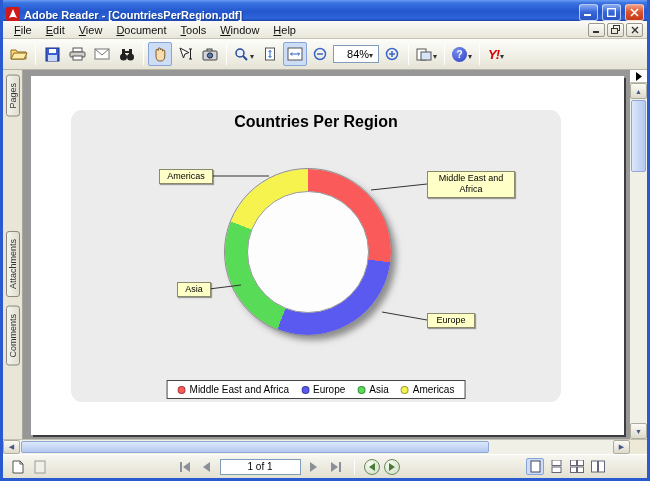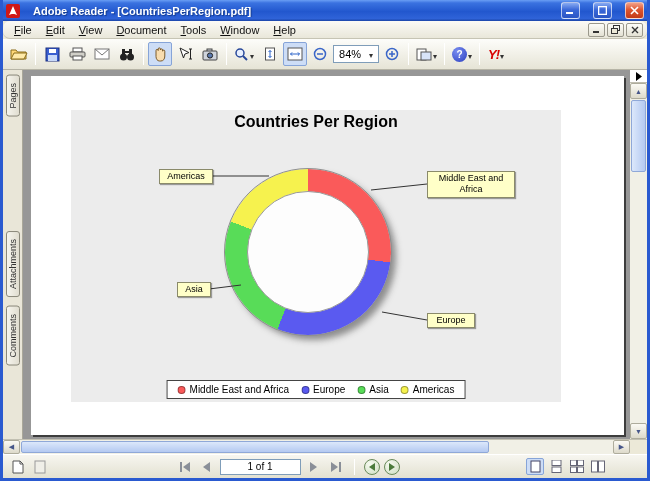--- a/index.html
+++ b/index.html
@@ -4,66 +4,66 @@
 <style>
   html,body{margin:0;padding:0;background:#6b6b6b;}
   *{box-sizing:border-box;}
   .window{
     position:relative;width:650px;height:481px;
     border:3px solid #2a5ad0;border-top:none;
     background:#ece9d8;display:flex;flex-direction:column;
     font-family:"Liberation Sans",sans-serif;overflow:hidden;
   }
   
-  .titlebar{height:21px;flex:0 0 21px;display:flex;align-items:center;gap:13px;padding:0 3px;
+  .titlebar{height:21px;flex:0 0 21px;display:flex;align-items:flex-end;gap:4px;padding:0 3px;
     background:linear-gradient(180deg,#6a9ef4 0%,#3a72e0 14%,#2257ce 55%,#2f63d8 88%,#1a44a8 100%);}
   .app-icon{width:14px;height:14px;flex:0 0 14px;}
   .title-text{flex:1;color:#fff;font-size:11px;font-weight:bold;text-shadow:1px 1px 1px #123a8c;
     white-space:nowrap;overflow:hidden;}
   .winbtn{width:19px;height:17px;border-radius:3px;border:1px solid rgba(255,255,255,.65);
     display:flex;align-items:center;justify-content:center;flex:0 0 19px;
     background:linear-gradient(180deg,#89abf2,#3a68d8 45%,#2a55c4);}
   .winbtn.close{background:linear-gradient(180deg,#f2a088,#dd5530 45%,#c23a18);}
   
   .menubar{height:18px;flex:0 0 18px;display:flex;align-items:center;padding:0 4px;
     background:linear-gradient(#fbfaf6,#ecead e0);background:linear-gradient(#fbfaf6,#e9e7da);
-    border-bottom:1px solid #c6c4b4;font-size:11px;color:#111;border-radius:7px;}
+    border-bottom:1px solid #c6c4b4;font-size:11px;color:#111;}
   .menu-item{padding:2px 7px;cursor:default;}
   .menu-item u{text-decoration:underline;}
   .mdi{margin-left:auto;display:flex;gap:2px;}
   .mdibtn{width:17px;height:14px;border:1px solid #9a988c;border-radius:2px;
     background:linear-gradient(#fcfcf8,#e4e2d4);display:flex;align-items:center;justify-content:center;}
   
   .toolbar{height:31px;flex:0 0 31px;display:flex;align-items:center;padding:0 4px;gap:1px;
     background:linear-gradient(#fdfdfa,#e6e4d6);border-bottom:1px solid #b6b4a6;}
   .tbtn{height:24px;min-width:24px;padding:0 2px;display:flex;align-items:center;justify-content:center;
     border:1px solid transparent;border-radius:2px;gap:1px;}
   .tbtn.pressed{border:1px solid #86a4d8;background:#cdddf6;}
   .caret::after{content:"▾";font-size:8px;color:#333;line-height:1;}
   .tsep{width:1px;height:22px;background:#b4b2a2;border-right:1px solid #fff;margin:0 3px;flex:0 0 1px;}
   .combo{display:flex;align-items:center;justify-content:space-between;width:46px;height:18px;
-    border:1px solid #7f9db9;background:#fff;font-size:11px;padding:0 5px;color:#000;}
+    border:1px solid #7f9db9;background:#fff;font-size:11px;padding:0 13px;color:#000;}
   .help-circle{width:15px;height:15px;border-radius:50%;background:radial-gradient(circle at 35% 30%,#7a8ef0,#2a3ec0);
     color:#fff;font-size:10px;font-weight:bold;display:flex;align-items:center;justify-content:center;}
   .yahoo{color:#d80000;font-weight:bold;font-style:italic;font-size:13px;letter-spacing:-1px;}
   
   .main{flex:1;display:flex;min-height:0;}
   .sidebar{flex:0 0 20px;background:#e9e6d8;border-right:1px solid #aaa89a;
     display:flex;flex-direction:column;align-items:center;padding-top:3px;}
   .vtab{writing-mode:vertical-rl;transform:rotate(180deg);font-size:9px;color:#333;
     background:linear-gradient(90deg,#e0ddd0,#f6f5ee);border:1px solid #8a887a;border-radius:3px;
     padding:7px 1px;text-align:center;}
   .vtab.t1{margin-top:2px;}
   .vtab.t2{margin-top:114px;}
   .vtab.t3{margin-top:9px;}
   .docarea{flex:1;position:relative;background:#979797;overflow:hidden;}
   .page{position:absolute;left:8px;top:6px;right:6px;bottom:4px;background:#fff;
     box-shadow:2px 2px 0 rgba(45,45,45,.85);}
   
-  .chart-panel{position:absolute;left:40px;top:34px;width:490px;height:292px;background:#ececec;}
+  .chart-panel{position:absolute;left:40px;top:34px;width:490px;height:292px;background:#ececec;border-radius:11px;}
   .chart-title{position:absolute;top:3px;left:0;width:100%;text-align:center;
     font-size:16px;font-weight:bold;color:#000;}
   .donut{position:absolute;left:154px;top:59px;width:166px;height:166px;border-radius:50%;
     outline:1px solid #8f8f8f;box-shadow:5px 5px 6px rgba(50,50,50,.5);}
   .hole{position:absolute;left:176px;top:81px;width:122px;height:122px;border-radius:50%;
     background:#fdfdfd;border:1px solid #9a9a9a;}
   .callout-lines{position:absolute;left:0;top:0;pointer-events:none;}
   .callout{position:absolute;background:#ffffc8;border:1px solid #8a8a6a;
     box-shadow:1px 1px 1px rgba(0,0,0,.35);font-size:9px;color:#000;text-align:center;
     padding:1px 3px;line-height:1.25;}

